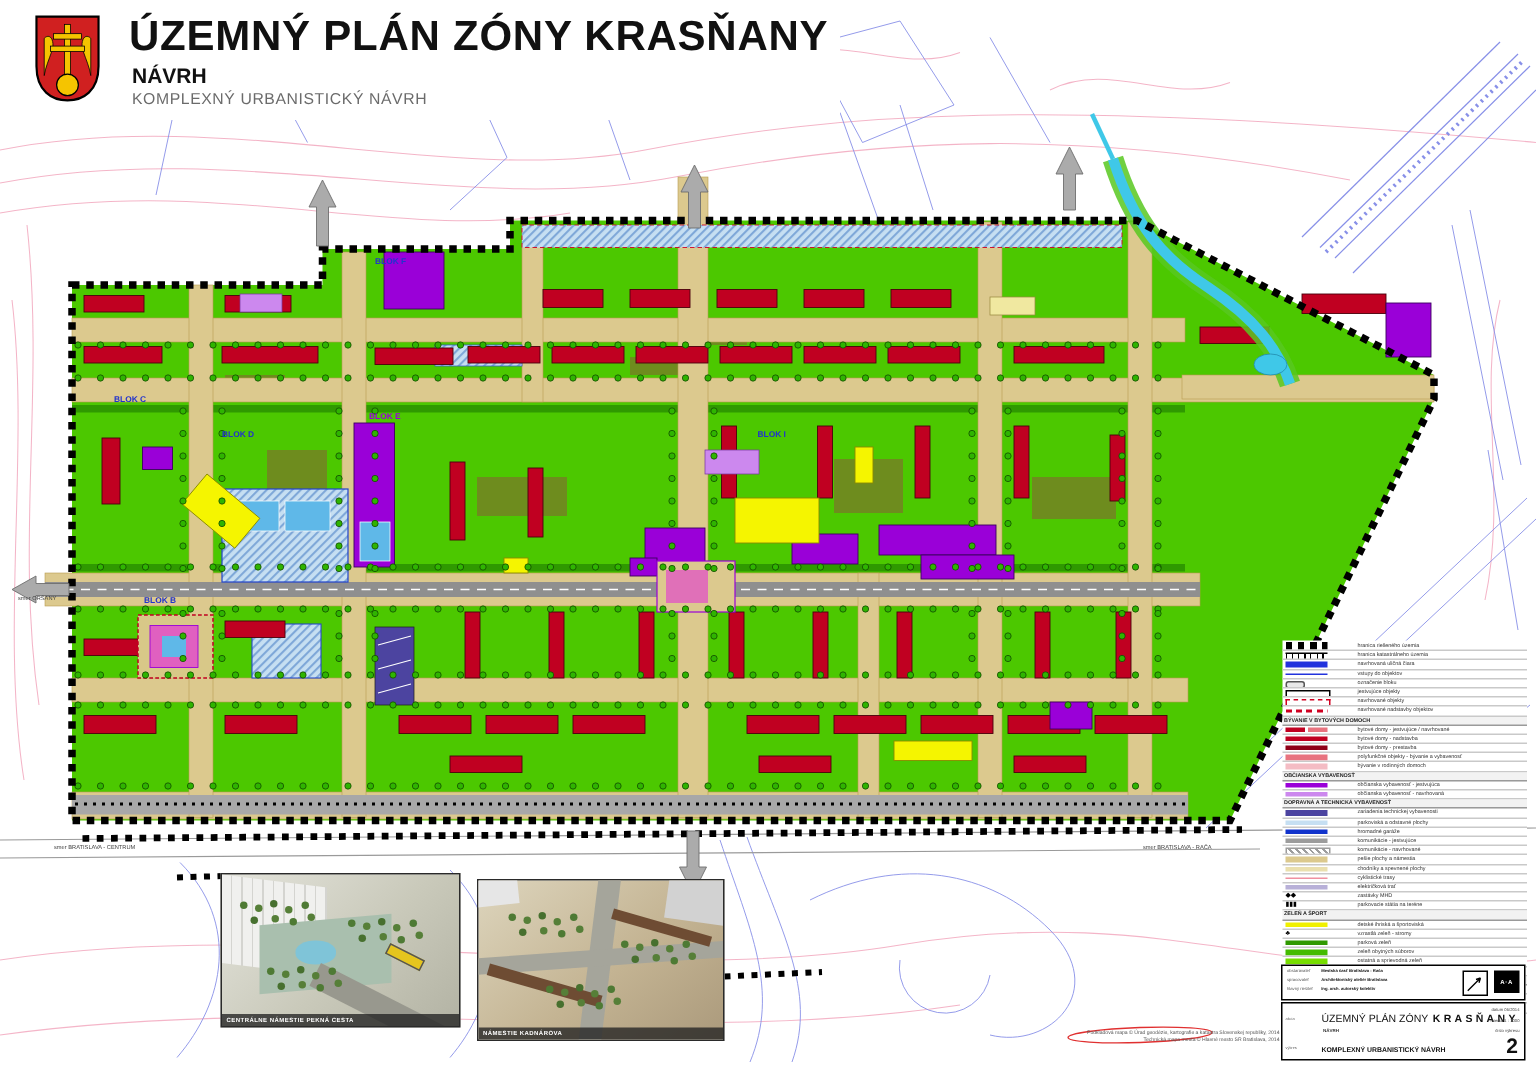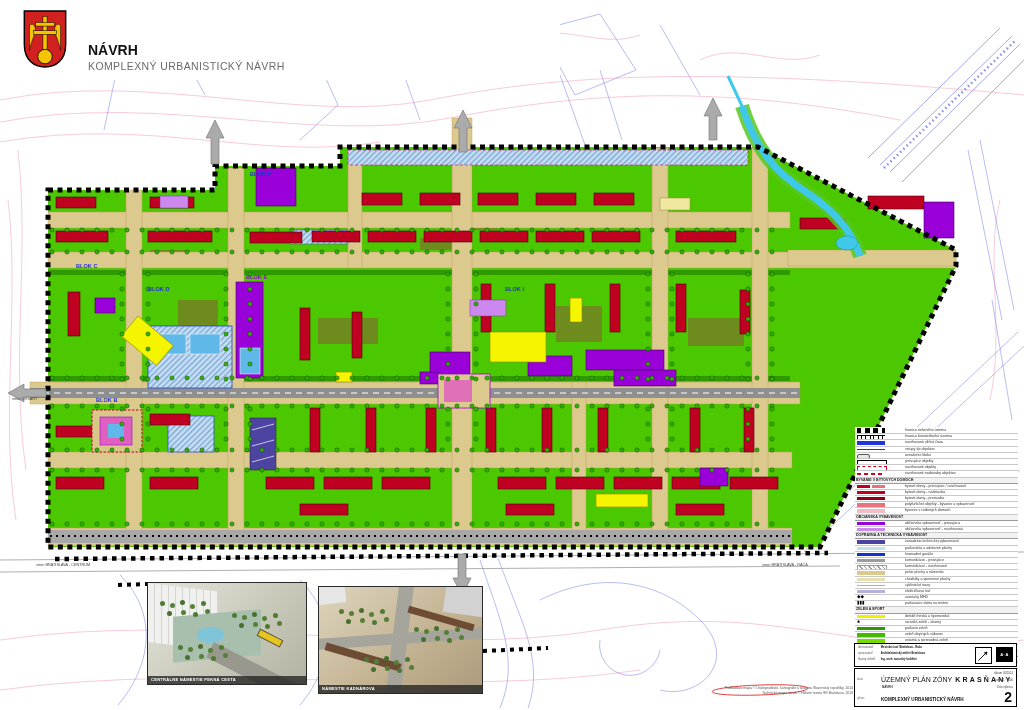--- a/index.html
+++ b/index.html
@@ -783,20 +783,21 @@
 <div id="header" class="ovl">
   <svg id="logo" viewBox="0 0 44 58">
     <path d="M2,2 H42 V34 C42,50 32,56 22,56 C12,56 2,50 2,34 Z" fill="#D02020" stroke="#000" stroke-width="1.4"></path>
     <path d="M7,16 C11,12 14,18 12,24 C10,30 8,34 7,40 Z" fill="#F5C400" stroke="#000" stroke-width=".5"></path>
     <path d="M37,16 C33,12 30,18 32,24 C34,30 36,34 37,40 Z" fill="#F5C400" stroke="#000" stroke-width=".5"></path>
     <rect x="20" y="7" width="4" height="35" fill="#F5C400" stroke="#000" stroke-width=".5"></rect>
     <rect x="13" y="13" width="18" height="3.5" fill="#F5C400" stroke="#000" stroke-width=".5"></rect>
     <rect x="11" y="21" width="22" height="3.5" fill="#F5C400" stroke="#000" stroke-width=".5"></rect>
     <circle cx="22" cy="46" r="7" fill="#F5C400" stroke="#000" stroke-width=".8"></circle>
   </svg>
+  <div id="title">ÚZEMNÝ PLÁN ZÓNY KRASŇANY</div>
   <div id="subtitle">NÁVRH</div>
   <div id="subtitle2">KOMPLEXNÝ URBANISTICKÝ NÁVRH</div>
 </div>
 
 <div id="legend" class="ovl">
   <div>
         <div class="lrow">
           <span class="sw sw-sq-filled"></span>
           <span class="llab">hranica riešeného územia</span>
         </div>

